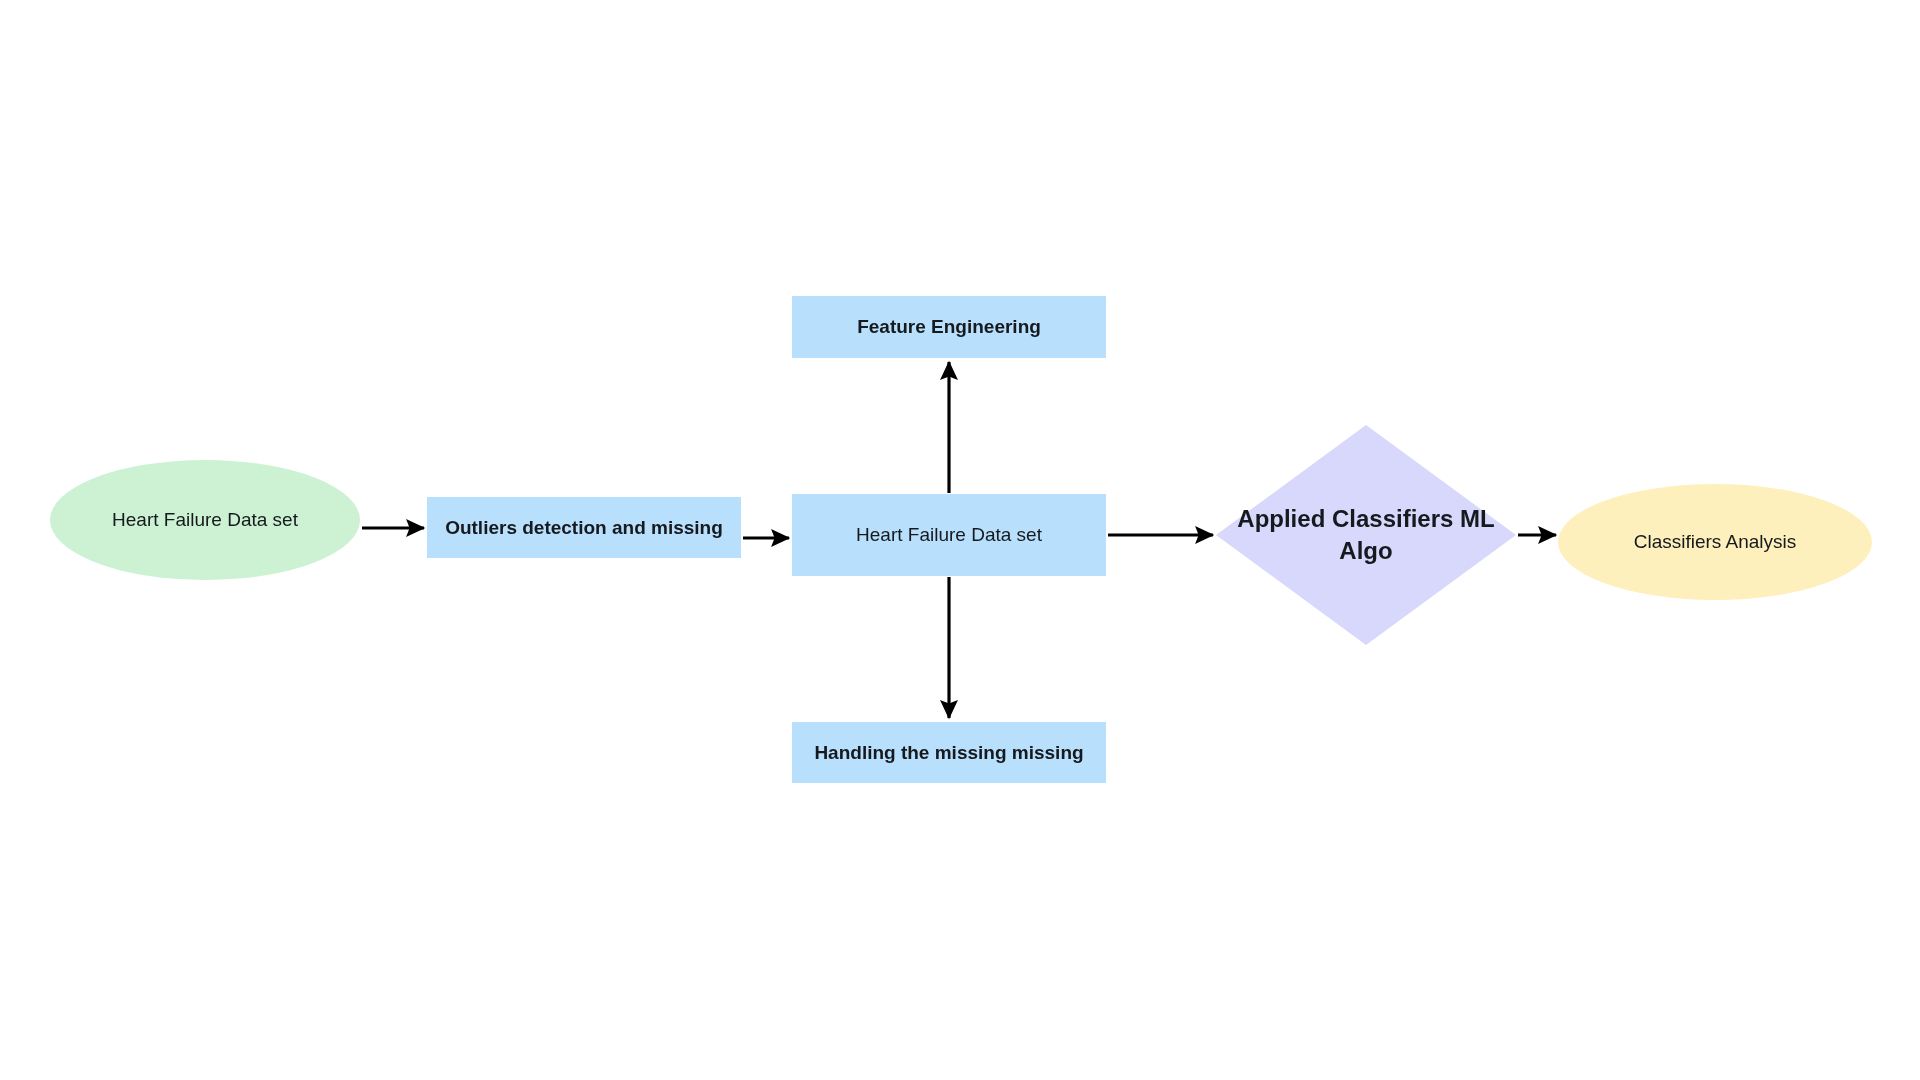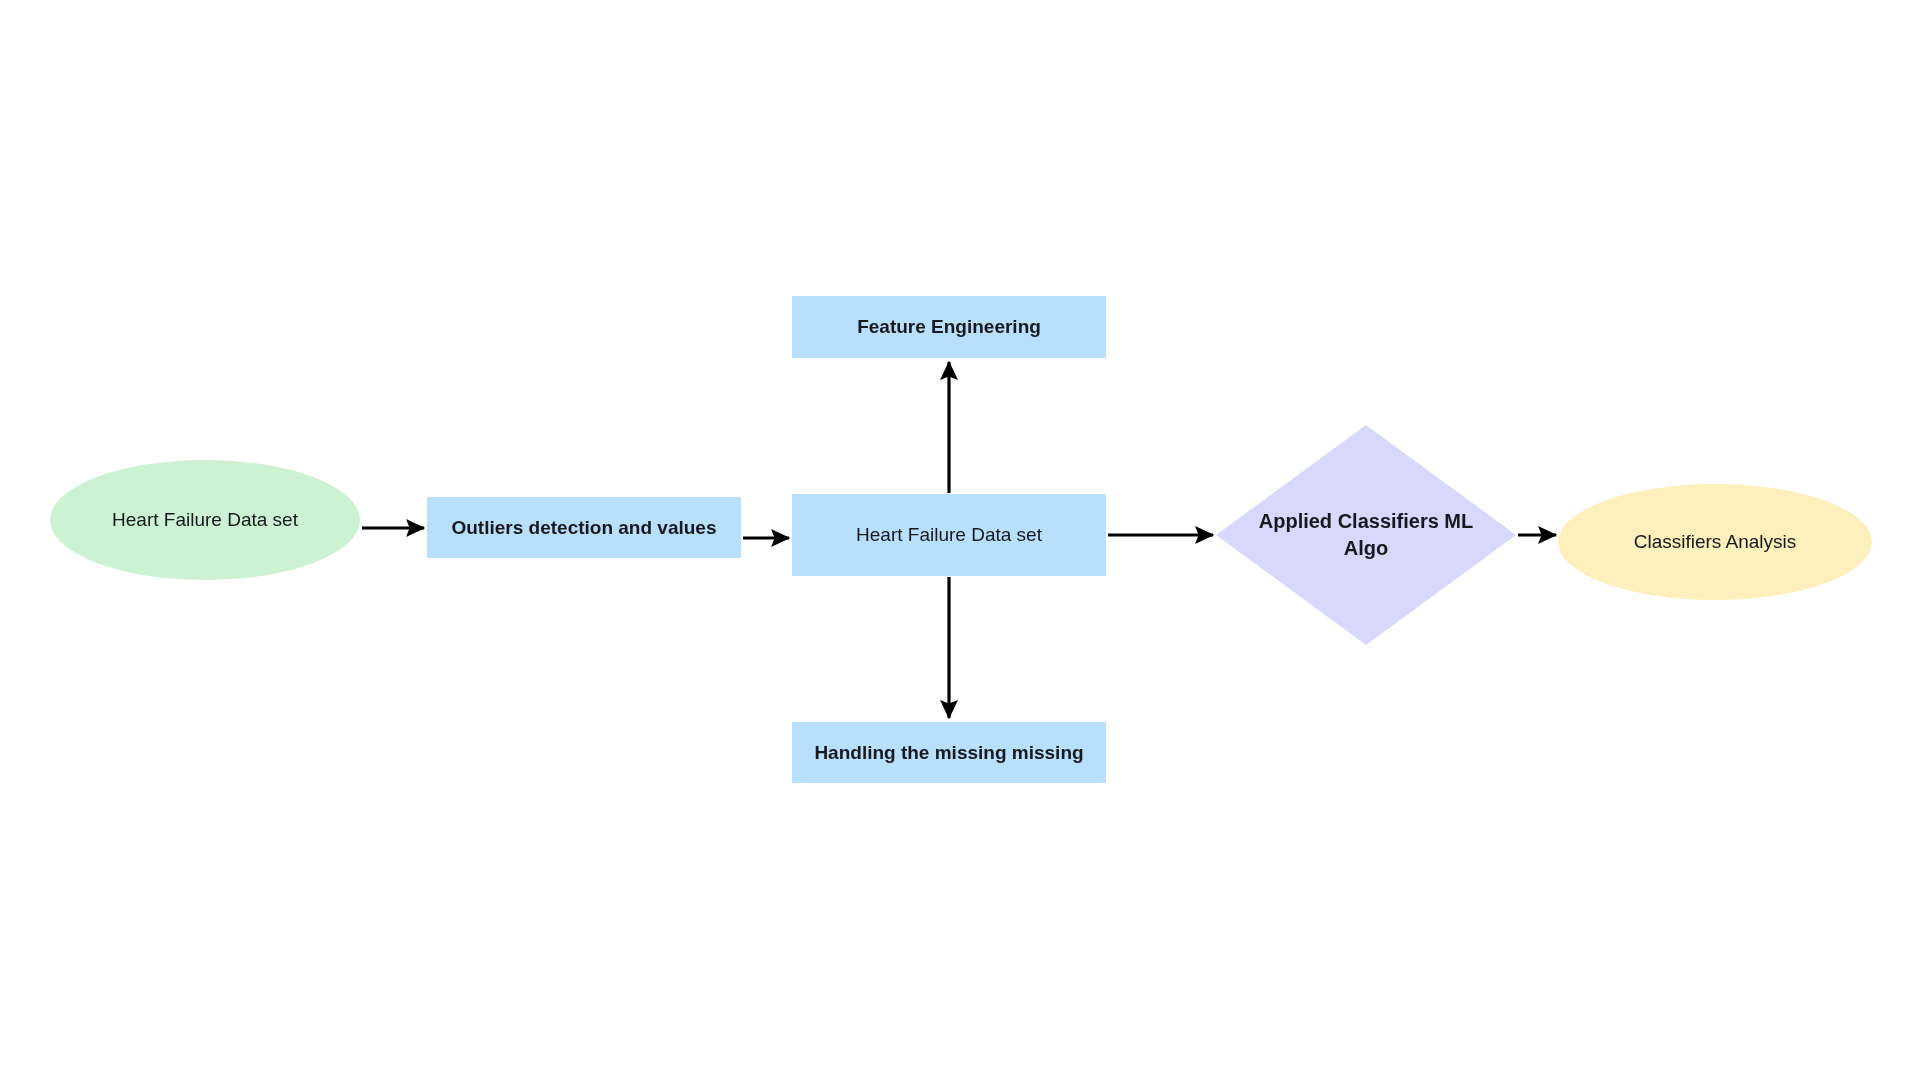--- a/index.html
+++ b/index.html
@@ -109,21 +109,21 @@
     clip-path: polygon(50% 0%, 100% 50%, 50% 100%, 0% 50%);
     border-radius: 6px;
   }
   .diamond-label {
     position: absolute;
     inset: 0;
     display: flex;
     align-items: center;
     justify-content: center;
     text-align: center;
-    font-size: 20px;
+    font-size: 24px;
     font-weight: 700;
     color: #16191d;
     line-height: 1.35;
     white-space: pre-line;
   }
 
   
   .edges {
     position: absolute;
     left: 0;
@@ -156,21 +156,21 @@
     <line x1="1108" y1="535" x2="1213" y2="535" stroke="#000000" stroke-width="3.2" marker-end="url(#arrowhead)"></line>
 
     <line x1="1518" y1="535" x2="1556" y2="535" stroke="#000000" stroke-width="3.2" marker-end="url(#arrowhead)"></line>
   </svg>
 
   <div class="node ellipse ellipse-start">
     <span class="label">Heart Failure Data set</span>
   </div>
 
   <div class="node rect rect-outliers">
-    <span class="label">Outliers detection and values</span>
+    <span class="label">Outliers detection and missing</span>
   </div>
 
   <div class="node rect rect-feature">
     <span class="label">Feature Engineering</span>
   </div>
 
   <div class="node rect rect-dataset">
     <span class="label">Heart Failure Data set</span>
   </div>
 

